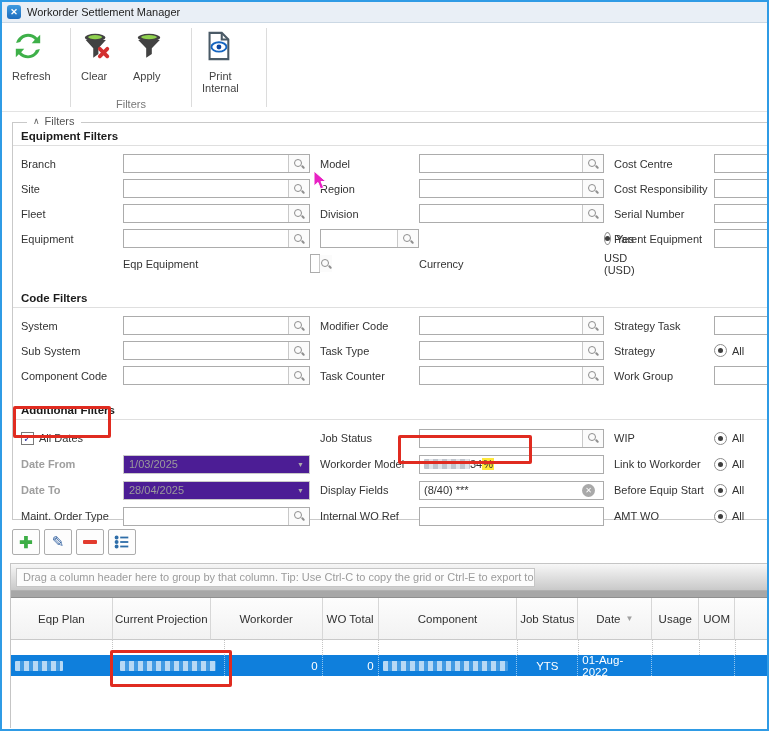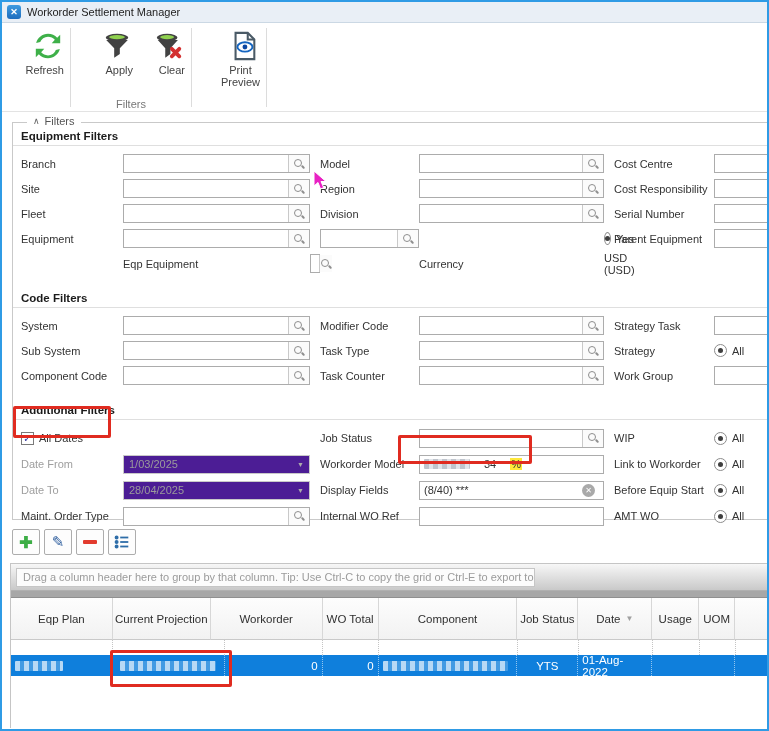--- a/index.html
+++ b/index.html
@@ -16,52 +16,52 @@
   .app-icon { width:14px; height:14px; border-radius:3px;
     background:linear-gradient(180deg,#3E9BE0,#1D6DBE);
     color:#fff; font-size:9px; font-weight:bold;
     display:flex; align-items:center; justify-content:center; }
   .title-text { color:#222; }
   
   .ribbon { position:absolute; left:0; top:22px; width:100%; height:88px;
     background:#fff; border-bottom:1px solid #E3E3E3; display:flex; }
   .rgroup { position:relative; display:flex; padding:6px 6px 14px 10px; }
   .rsep { width:1px; background:#DCDCDC; margin:4px 0 4px 0; }
-  .ritem { width:52px; display:flex; flex-direction:column; align-items:flex-end; gap:2px; cursor:default; }
+  .ritem { width:52px; display:flex; flex-direction:column; align-items:flex-start; gap:8px; cursor:default; }
   .ritem .ric { width:32px; height:32px; display:flex; align-items:center; justify-content:center; }
   .ritem .rlabel { text-align:center; color:#444; line-height:12px; }
   .rgroup-label { position:absolute; bottom:1px; left:0; right:0; text-align:center; color:#777; }
   
   .filters-box { position:absolute; left:10px; top:120px; width:870px; height:398px;
     border:1px solid #C9C9C9; }
   .filters-legend { position:absolute; top:-8px; left:14px; background:#fff; padding:0 6px;
     color:#555; display:flex; align-items:center; gap:5px; }
   .legend-chevron { font-size:9px; color:#666; }
   .sec-title { font-weight:bold; font-size:11.5px; color:#1B1B1B;
     padding:7px 0 3px 8px; border-bottom:1px solid #DFDFDF; margin:0 0 5px 0; }
   .fgrid { display:grid; padding-left:8px; align-items:center;
     grid-template-columns:102px 187px 10px 99px 185px 10px 100px 150px; }
   .fgrid.eq  { grid-auto-rows:25px; }
   .fgrid.add { grid-auto-rows:26px; }
   .flabel { color:#333; padding-right:4px; }
-  .flabel.dis { color:#9E9E9E; }
+  .flabel.dis { color:#9E9E9E;font-weight:bold; }
   .lookup, .tinput, .combo { height:19px; display:flex; align-items:center; background:#fff;
     border:1px solid #ACACAC; }
   .lookup .lval { flex:1; padding:0 4px; }
   .lookup .lbtn { width:21px; height:100%; border-left:1px solid #C9C9C9; background:#FBFBFB;
     display:flex; align-items:center; justify-content:center; cursor:pointer; }
   .mag { position:relative; width:12px; height:12px; display:inline-block; }
   .mag::before { content:""; position:absolute; left:1px; top:1px; width:6px; height:6px;
     border:1.5px solid #8E8E8E; border-radius:50%; }
   .mag::after { content:""; position:absolute; left:8px; top:8px; width:4px; height:2px;
     background:#8E8E8E; transform:rotate(45deg); border-radius:1px; }
   .combo { background:#4c1d95; border-color:#C9C9C9; }
   .combo .cval { flex:1; padding:0 5px; color:#9B9B9B; }
   .combo .cbtn { width:17px; text-align:center; color:#ABABAB; font-size:7px; }
-  .tinput { padding:0 4px;gap:14px; }
+  .tinput { padding:0 4px; }
   .radio-row { display:flex; align-items:center; gap:5px; }
   .radio { width:13px; height:13px; border:1px solid #8C8C8C; border-radius:50%; background:#fff;
     display:inline-flex; align-items:center; justify-content:center; }
   .radio::after { content:""; width:5px; height:5px; border-radius:50%; background:#3F3F3F; }
   .checkbox { width:13px; height:13px; border:1px solid #7A7A7A; background:#fff;
     display:inline-flex; align-items:center; justify-content:center;
     font-size:10px; color:#33339B; line-height:11px; }
   .hl { background:#FFE83A; padding:0 1px; }
   .redact { display:inline-block; height:10px; border-radius:1px;
     background:repeating-linear-gradient(90deg,#BFC4CC 0 5px,#E0E4E9 5px 9px);
@@ -124,52 +124,52 @@
           </svg>
         </span>
         <span class="rlabel">Refresh</span>
       </div>
     </div>
     <div class="rsep"></div>
     <div class="rgroup">
       <div class="ritem">
         <span class="ric">
           <svg width="30" height="30" viewBox="0 0 32 32">
-            <ellipse cx="16" cy="7" rx="12" ry="4" fill="#424242"></ellipse>
-            <ellipse cx="16" cy="6.5" rx="8.5" ry="2.2" fill="#8FD14F"></ellipse>
-            <path d="M4.5 9.5l8.5 9v10l6-4v-6l8.5-9z" fill="#424242"></path>
-          </svg>
-        </span>
-        <span class="rlabel">Apply</span>
-      </div>
-      <div class="ritem">
-        <span class="ric">
-          <svg width="30" height="30" viewBox="0 0 32 32">
             <ellipse cx="14" cy="7" rx="11" ry="4" fill="#424242"></ellipse>
             <ellipse cx="14" cy="6.5" rx="7.5" ry="2.2" fill="#8FD14F"></ellipse>
             <path d="M4 9.5l8 9v10l5.5-4v-6l8-9z" fill="#424242"></path>
             <path d="M19 19l8 8M27 19l-8 8" stroke="#D32F2F" stroke-width="4" stroke-linecap="round"></path>
           </svg>
         </span>
         <span class="rlabel">Clear</span>
+      </div>
+      <div class="ritem">
+        <span class="ric">
+          <svg width="30" height="30" viewBox="0 0 32 32">
+            <ellipse cx="16" cy="7" rx="12" ry="4" fill="#424242"></ellipse>
+            <ellipse cx="16" cy="6.5" rx="8.5" ry="2.2" fill="#8FD14F"></ellipse>
+            <path d="M4.5 9.5l8.5 9v10l6-4v-6l8.5-9z" fill="#424242"></path>
+          </svg>
+        </span>
+        <span class="rlabel">Apply</span>
       </div>
       <div class="rgroup-label">Filters</div>
     </div>
     <div class="rsep"></div>
     <div class="rgroup">
       <div class="ritem" style="width:58px;">
         <span class="ric">
           <svg width="30" height="30" viewBox="0 0 32 32">
             <path d="M7 2h13l7 7v21H7z" fill="#FFFFFF" stroke="#4A5A66" stroke-width="2.2"></path>
             <path d="M20 2v7h7" fill="none" stroke="#4A5A66" stroke-width="2.2"></path>
             <ellipse cx="17" cy="17" rx="8" ry="5" fill="none" stroke="#1565C0" stroke-width="2"></ellipse>
             <circle cx="17" cy="17" r="2.6" fill="#0D47A1"></circle>
           </svg>
         </span>
-        <span class="rlabel"><span>Print</span><br><span>Preview</span></span>
+        <span class="rlabel"><span>Print</span><br><span>Internal</span></span>
       </div>
     </div>
     <div class="rsep"></div>
   </div>
 
   <div class="filters-box">
     <div class="filters-legend">
       <span class="legend-chevron">∧</span>
       <span>Filters</span>
     </div>

